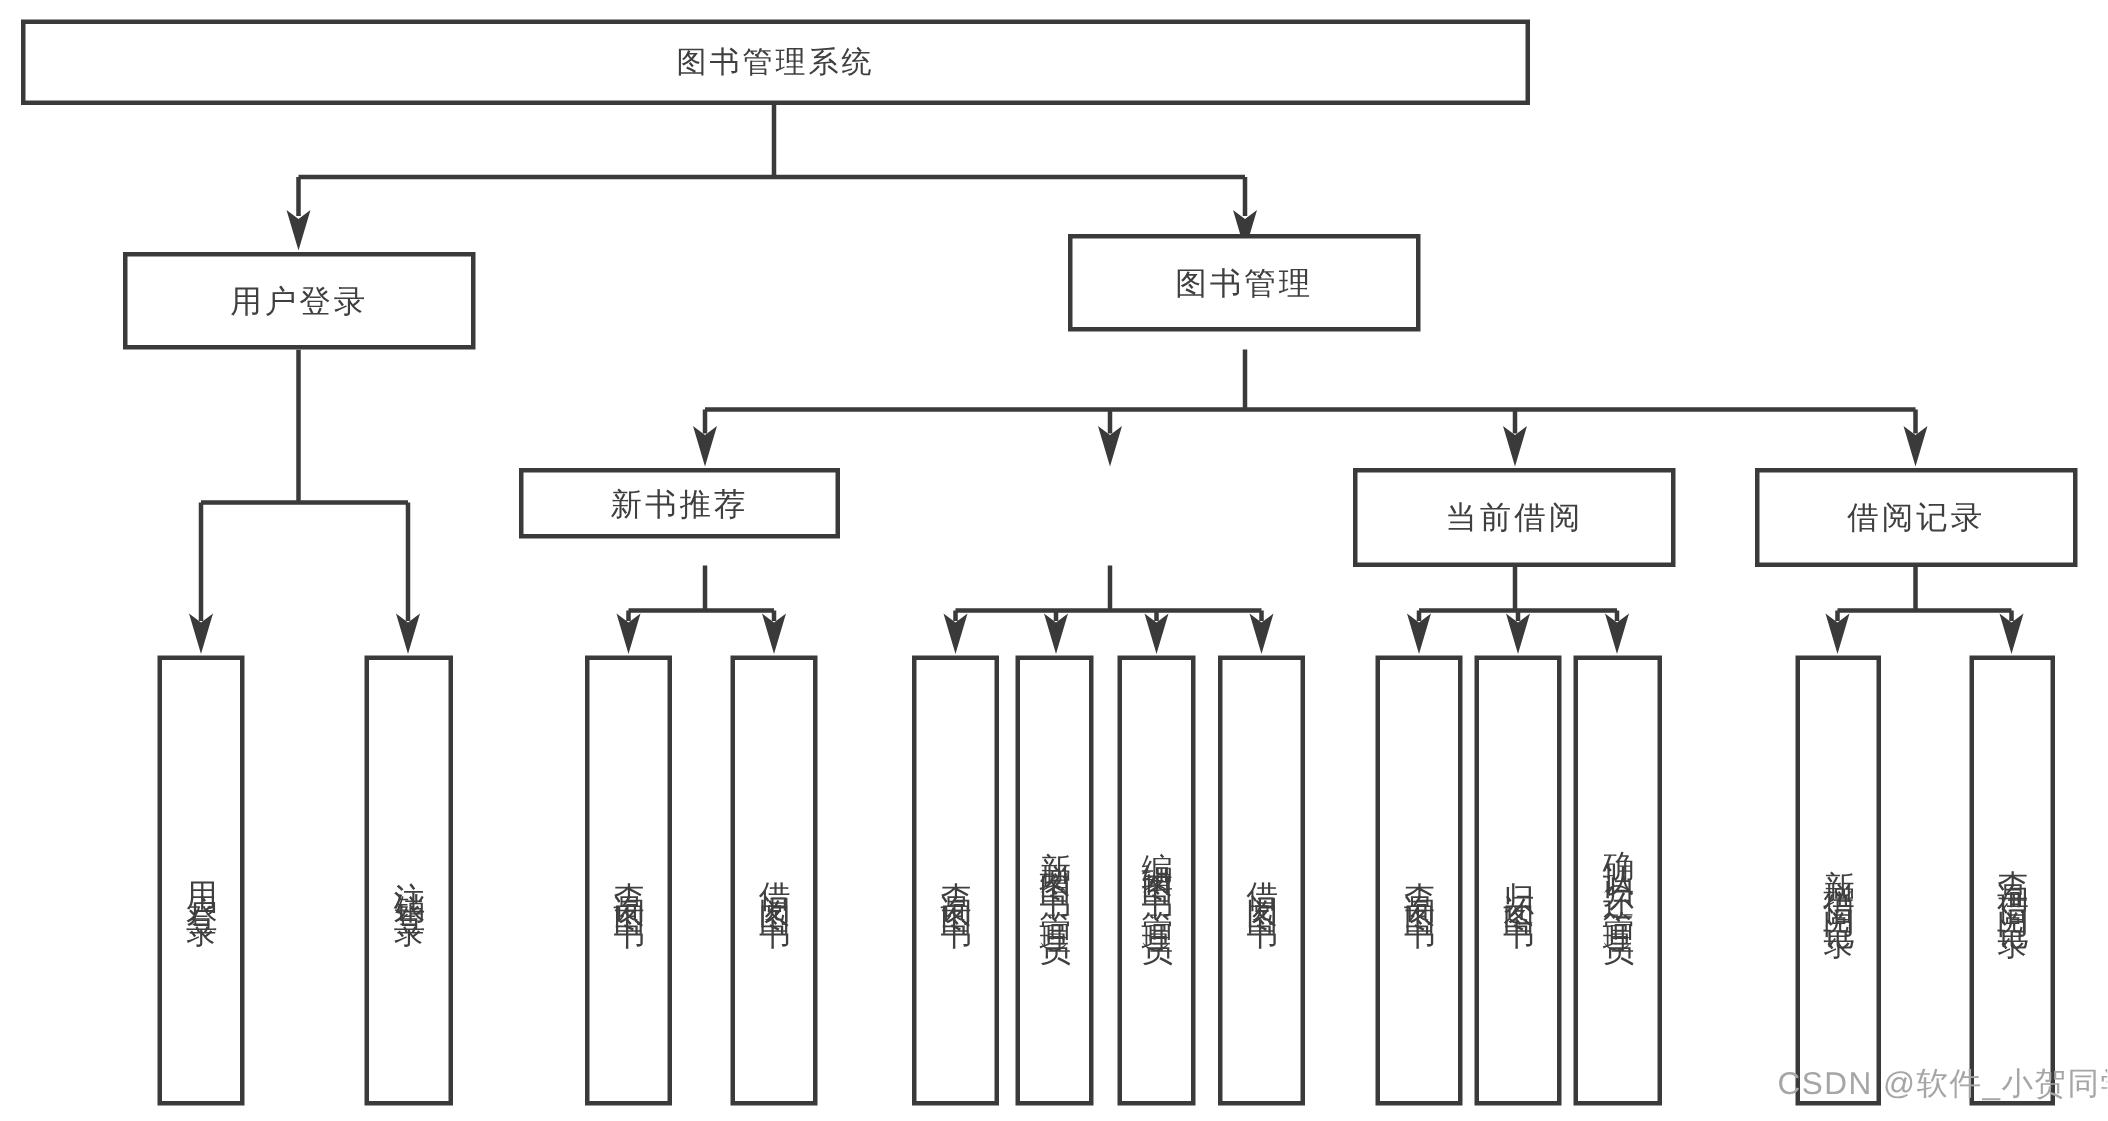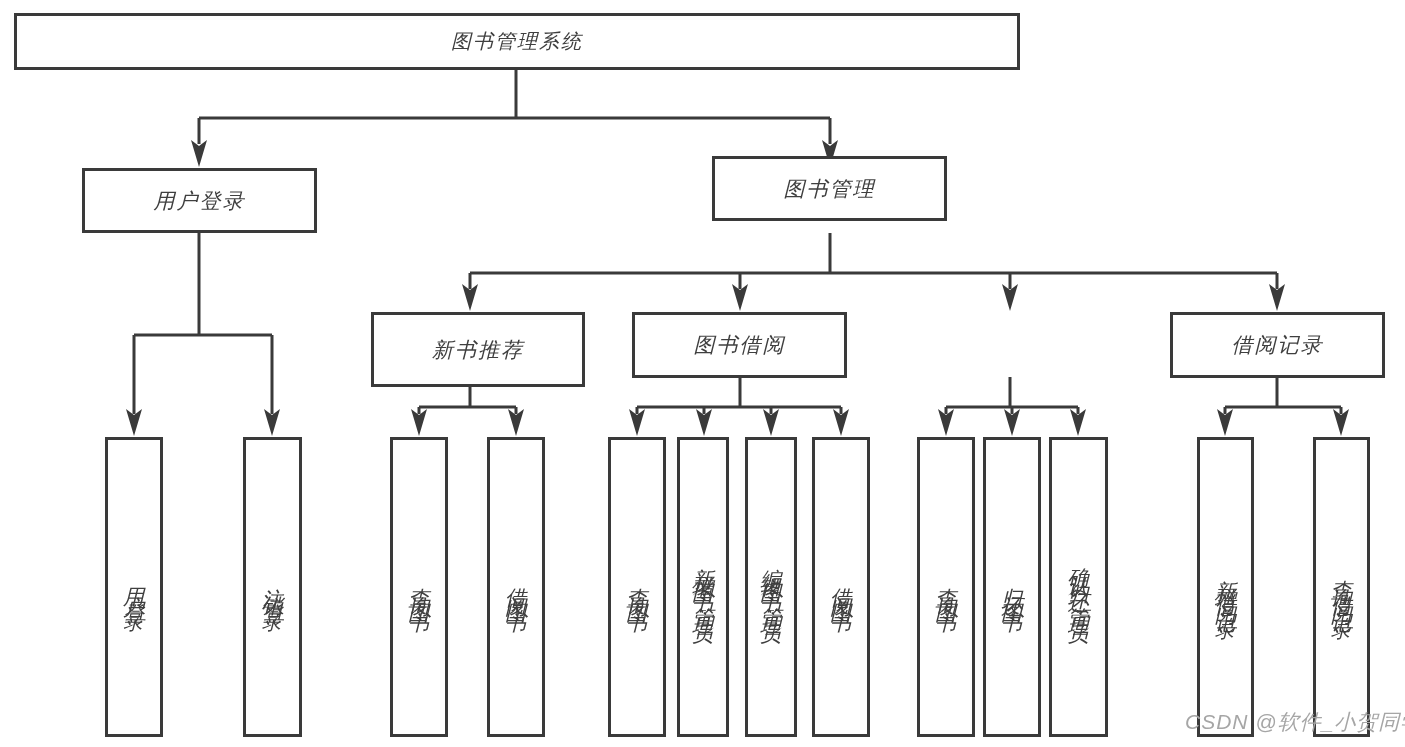--- a/index.html
+++ b/index.html
@@ -3,21 +3,20 @@
 <meta charset="utf-8">
 <style>
   html, body { margin: 0; padding: 0; background: var(--bg, #ffffff); }
   #canvas {
     position: relative;
     width: 1405px;
     height: 747px;
     background: var(--bg, #ffffff);
     font-family: "Liberation Sans", "DejaVu Sans", sans-serif;
     overflow: hidden;
-    font-style: italic;
   }
   #connectors {
     position: absolute;
     left: 0; top: 0;
     color: var(--line, #3a3a3a);
   }
   .node {
     position: absolute;
     box-sizing: border-box;
     background: var(--fill, #ffffff);
@@ -95,25 +94,25 @@
     <span>图书管理系统</span>
   </div>
 
   <div class="node h" style="left:82px; top:168px; width:235px; height:65px">
     <span>用户登录</span>
   </div>
   <div class="node h" style="left:712px; top:156px; width:235px; height:65px">
     <span>图书管理</span>
   </div>
 
-  <div class="node h" style="left:371px; top:312px; width:214px; height:75px">
+  <div class="node h" style="left:346px; top:312px; width:214px; height:47px">
     <span>新书推荐</span>
   </div>
-  <div class="node h" style="left:632px; top:312px; width:215px; height:66px">
-    <span>图书借阅</span>
+  <div class="node h" style="left:902px; top:312px; width:215px; height:66px">
+    <span>当前借阅</span>
   </div>
   <div class="node h" style="left:1170px; top:312px; width:215px; height:66px">
     <span>借阅记录</span>
   </div>
 
   <div class="node v" style="left:105px; top:437px; width:58px; height:300px">
     <span>用户登录</span>
   </div>
   <div class="node v" style="left:243px; top:437px; width:59px; height:300px">
     <span>注销登录</span>

